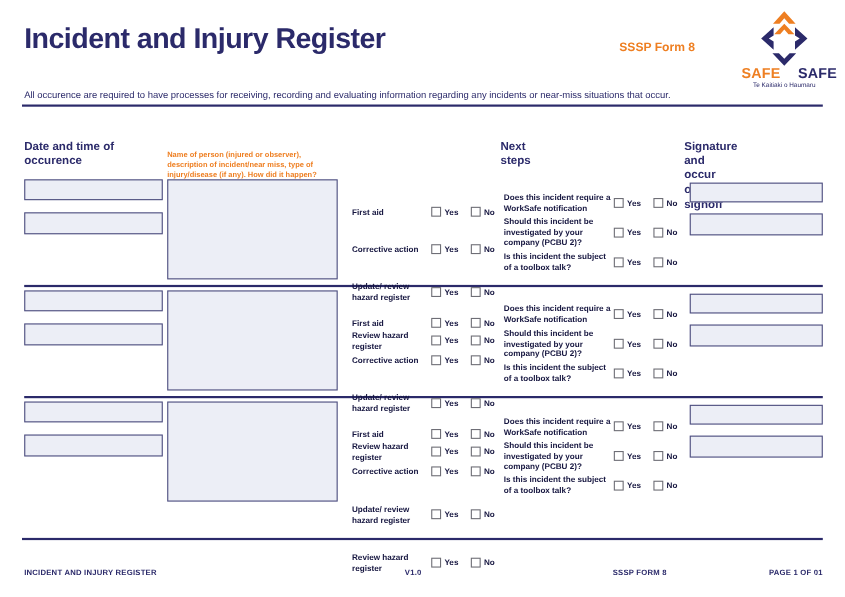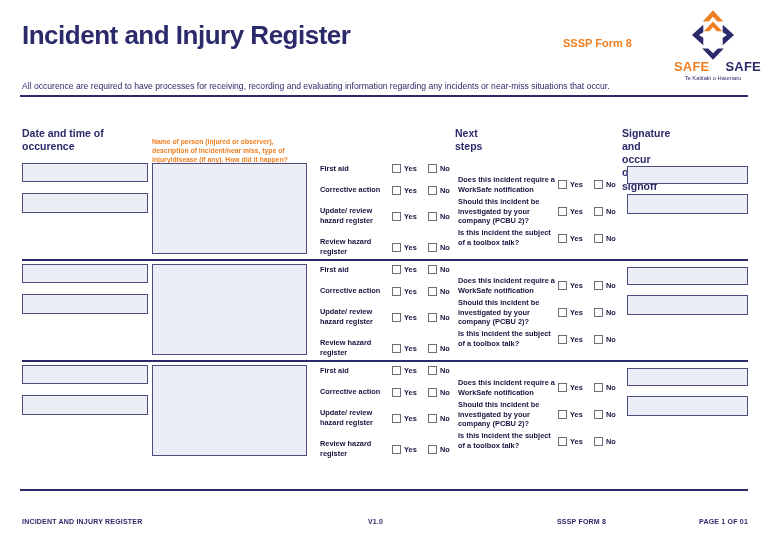--- a/index.html
+++ b/index.html
@@ -42,21 +42,21 @@
     line-height:1.3;width:160px;
   }
   .rows{left:22px;top:160px;width:726px;}
   .row{height:101px;box-sizing:border-box;padding-top:3px;}
   .row.sep{border-bottom:2px solid var(--navy);}
   .field{background:var(--field-fill);border:1.5px solid var(--field-border);box-sizing:border-box;}
   .date-box1{width:126px;height:19px;margin-top:0;}
   .date-box2{width:126px;height:20px;margin-top:11px;}
   .details-box{width:155px;height:91px;}
   .ia-col{display:flex;flex-direction:column;justify-content:space-between;height:93px;padding-top:1px;}
-  .ia-item{display:grid;grid-template-columns:72px 36px 28px;align-items:center;}
+  .ia-item{display:grid;grid-template-columns:72px 36px 28px;align-items:center;margin-top:24px;}
   .ia-label,.ns-label{font-size:7.4px;font-weight:bold;color:#15153f;line-height:1.35;}
   .cb-pair{display:flex;align-items:center;gap:3px;}
   .cb{display:inline-block;width:9px;height:9px;background:#fff;border:1.2px solid #6e6e76;box-sizing:border-box;}
   .cb-text{font-size:7.4px;font-weight:bold;color:#15153f;}
   .ns-col{display:flex;flex-direction:column;justify-content:center;gap:2px;padding-top:1px;}
   .ns-item{display:grid;grid-template-columns:100px 36px 28px;align-items:center;}
   .sig-box1{width:121px;height:18px;margin-top:3px;}
   .sig-box2{width:121px;height:20px;margin-top:10px;}
   .footer-text{font-size:7px;font-weight:bold;color:var(--navy);letter-spacing:0.2px;}
   .ft-left{left:22px;top:518px;}

